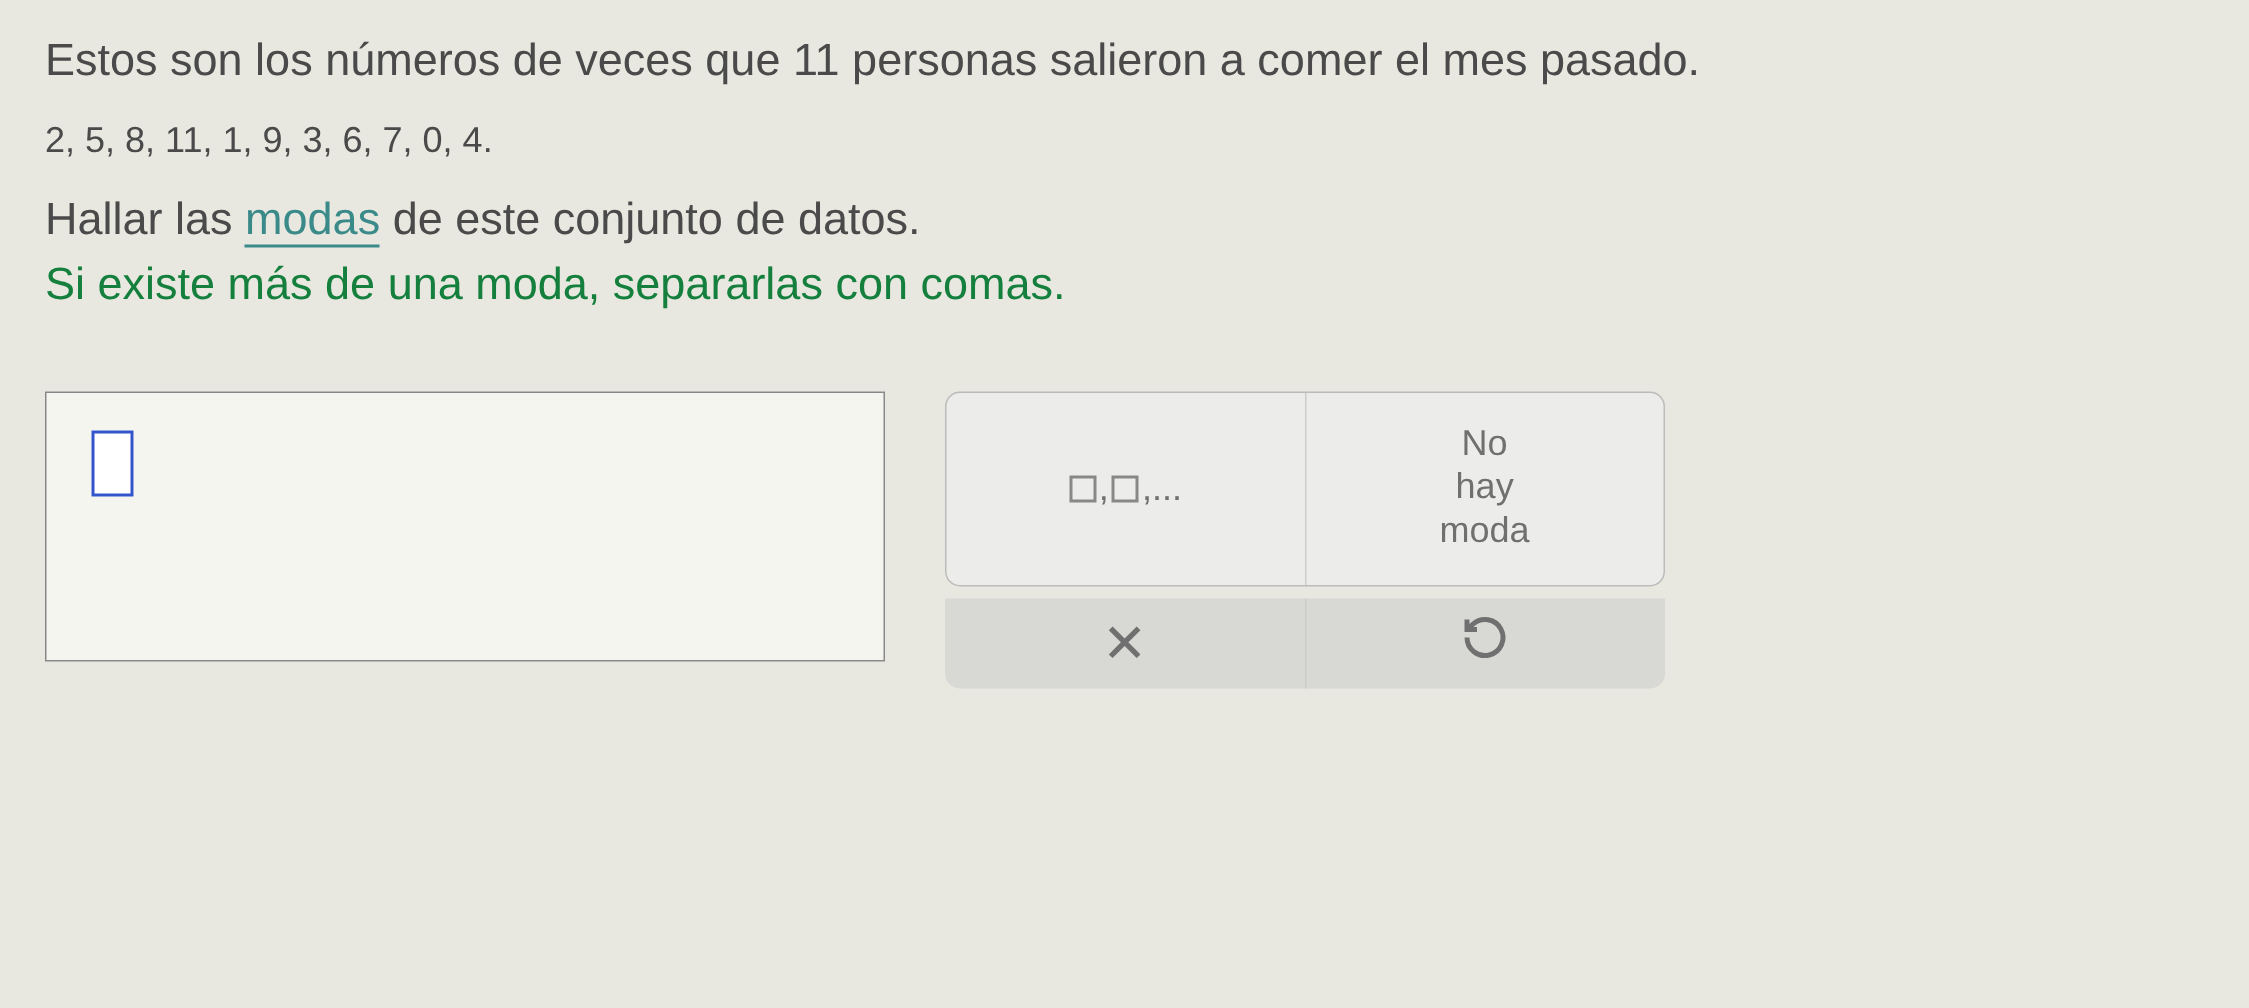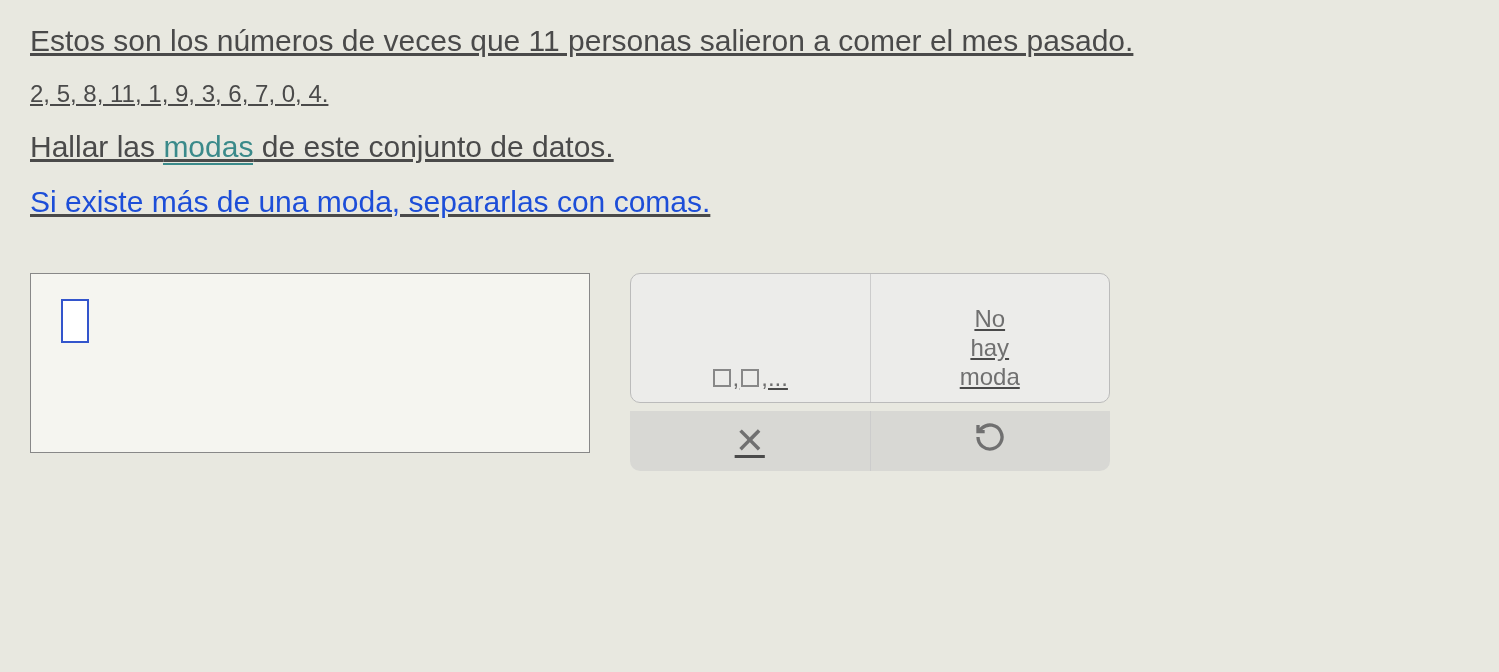--- a/index.html
+++ b/index.html
@@ -10,46 +10,45 @@
     body {
       font-family: Arial, Helvetica, sans-serif;
       background: #e8e8e0;
       padding: 20px 30px;
       width: 1499px;
       height: 672px;
       color: #4a4a4a;
     }
     .question-area {
       max-width: 1450px;
-      text-decoration: underline;
     }
     .prompt-line {
       font-size: 30px;
       color: #4a4a4a;
       margin-bottom: 18px;
       line-height: 1.4;
     }
     .data-line {
       font-size: 24px;
       color: #4a4a4a;
       margin-bottom: 22px;
     }
     .instruction-line {
       font-size: 30px;
       color: #4a4a4a;
-      margin-bottom: 18px;
+      margin-bottom: 6px;
     }
     .link-text {
       color: #3a8a8a;
       border-bottom: 2px solid #3a8a8a;
       cursor: pointer;
     }
     .sub-instructions {
       font-size: 30px;
-      color: #1d4ed8;
+      color: #15803d;
       line-height: 1.35;
       margin-bottom: 50px;
     }
     .answer-row {
       display: flex;
       align-items: flex-start;
       gap: 40px;
     }
     .answer-box {
       border: 1px solid #888;
@@ -73,21 +72,21 @@
       display: flex;
       border: 1px solid #bbb;
       border-radius: 10px;
       background: #ececea;
       overflow: hidden;
       height: 130px;
     }
     .tool-cell {
       flex: 1;
       display: flex;
-      align-items: flex-end;
+      align-items: center;
       justify-content: center;
       font-size: 24px;
       color: #707070;
       cursor: pointer;
       text-align: center;
       padding: 10px;
     }
     .tool-cell:first-child {
       border-right: 1px solid #ccc;
     }

